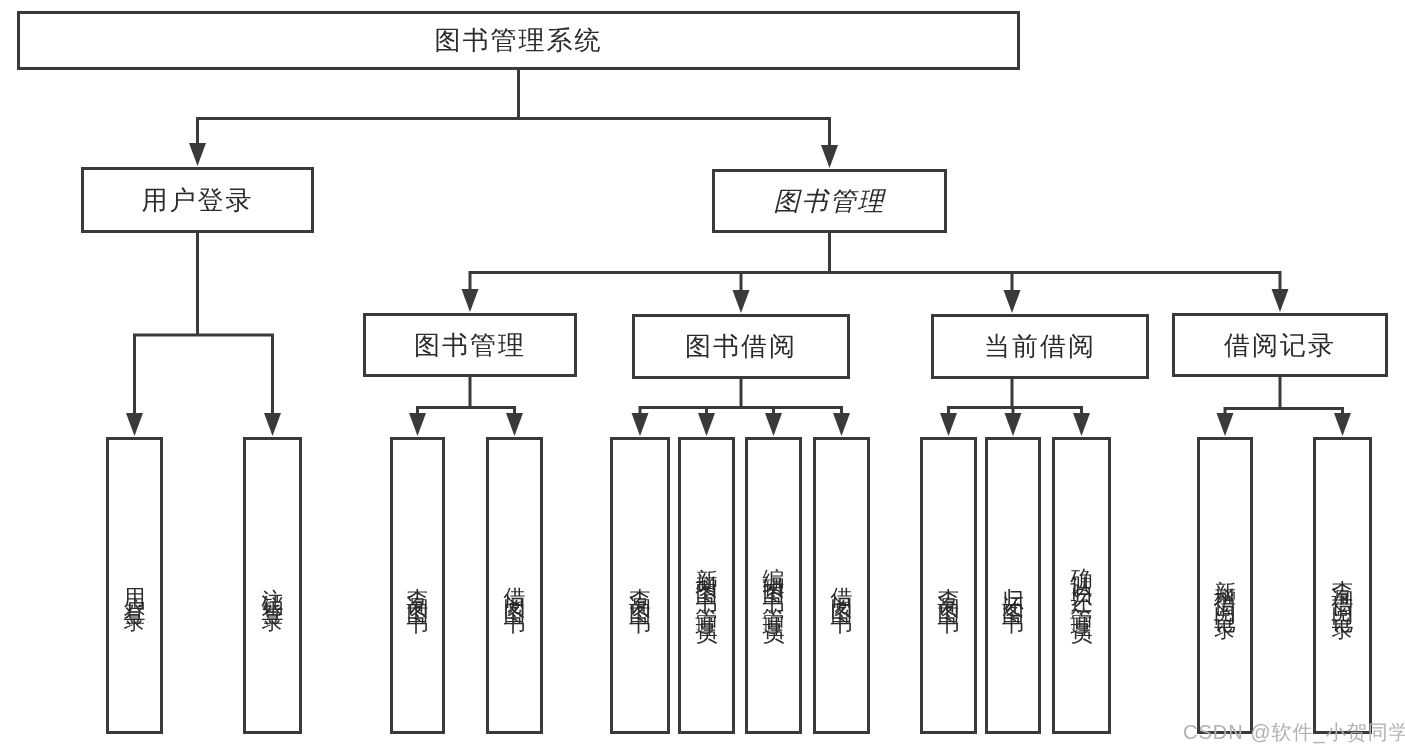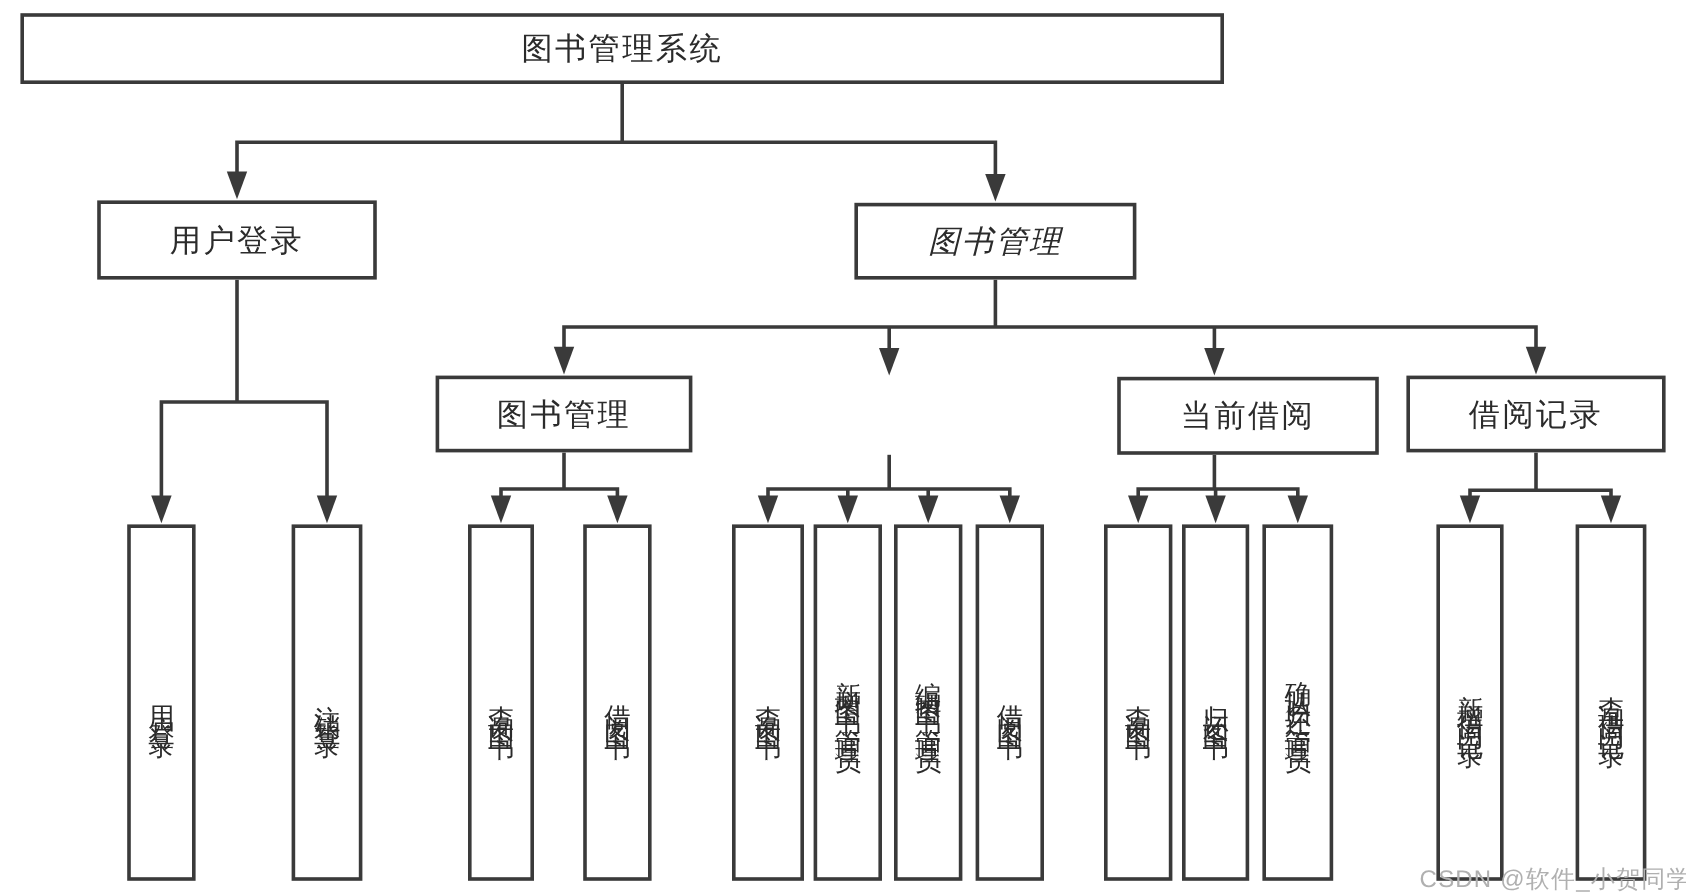--- a/index.html
+++ b/index.html
@@ -109,20 +109,21 @@
     <polygon points="1216.5,413 1233.5,413 1225,436"></polygon>
     <polygon points="1334,413 1351,413 1342.5,436"></polygon>
   </svg>
 
   <div class="box" style="left:17px; top:11px; width:1003px; height:59px;">图书管理系统</div>
 
   <div class="box" style="left:81px; top:167px; width:233px; height:66px;">用户登录</div>
   <div class="box" style="left:712px; top:169px; width:235px; height:64px;font-style:italic;">图书管理</div>
 
   <div class="box" style="left:363px; top:313px; width:214px; height:64px;">图书管理</div>
+  <div class="box" style="left:632px; top:314px; width:218px; height:65px;">图书借阅</div>
   <div class="box" style="left:931px; top:314px; width:218px; height:65px;">当前借阅</div>
   <div class="box" style="left:1172px; top:313px; width:216px; height:64px;">借阅记录</div>
 
   <div class="box vbox" style="left:106px; top:437px; width:57px; height:297px;">用户登录</div>
   <div class="box vbox" style="left:243px; top:437px; width:59px; height:297px;">注销登录</div>
 
   <div class="box vbox" style="left:390px; top:437px; width:55px; height:297px;">查询图书</div>
   <div class="box vbox" style="left:486px; top:437px; width:57px; height:297px;">借阅图书</div>
 
   <div class="box vbox" style="left:610px; top:437px; width:60px; height:297px;">查询图书</div>

